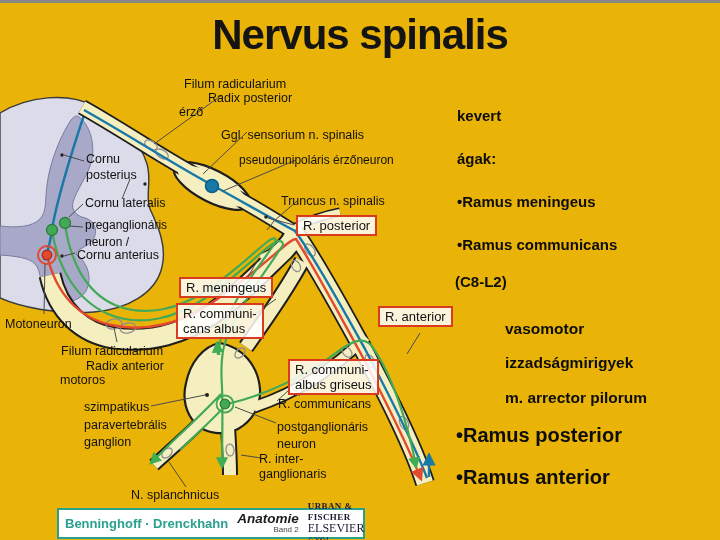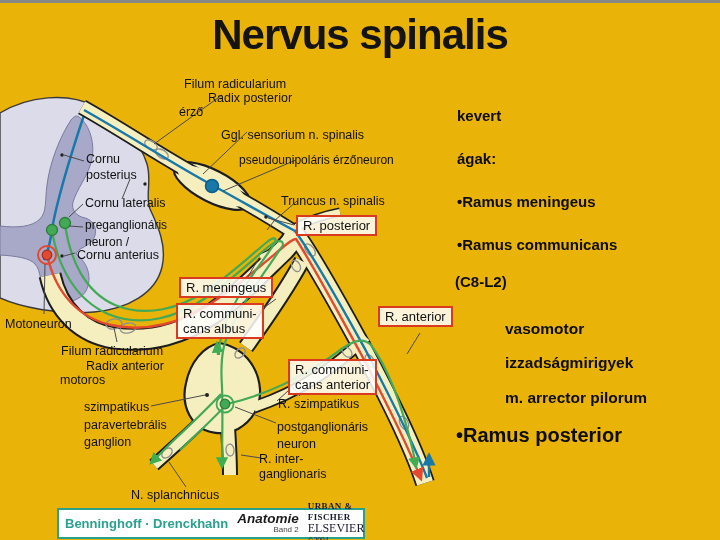--- a/index.html
+++ b/index.html
@@ -178,48 +178,49 @@
   <div class="dlabel small" style="left:85px;top:232px">neuron /</div>
   <div class="dlabel" style="left:77px;top:245px">Cornu anterius</div>
   <div class="dlabel" style="left:281px;top:191px">Truncus n. spinalis</div>
   <div class="dlabel" style="left:5px;top:314px">Motoneuron</div>
   <div class="dlabel" style="left:61px;top:341px">Filum radicularium</div>
   <div class="dlabel" style="left:86px;top:356px">Radix anterior</div>
   <div class="dlabel" style="left:60px;top:370px">motoros</div>
   <div class="dlabel" style="left:84px;top:397px">szimpatikus</div>
   <div class="dlabel" style="left:84px;top:415px">paravertebrális</div>
   <div class="dlabel" style="left:84px;top:432px">ganglion</div>
-  <div class="dlabel" style="left:278px;top:394px">R. szimpatikus</div>
+  <div class="dlabel" style="left:278px;top:394px">R. communicans</div>
   <div class="dlabel" style="left:277px;top:417px">postganglionáris</div>
   <div class="dlabel" style="left:277px;top:434px">neuron</div>
   <div class="dlabel" style="left:259px;top:449px">R. inter-</div>
   <div class="dlabel" style="left:259px;top:464px">ganglionaris</div>
   <div class="dlabel" style="left:131px;top:485px">N. splanchnicus</div>
 
   <div class="rbox" style="left:296px;top:212px">R. posterior</div>
   <div class="rbox" style="left:179px;top:274px">R. meningeus</div>
   <div class="rbox" style="left:176px;top:300px">
     <div>R. communi-</div>
     <div>cans albus</div>
   </div>
   <div class="rbox" style="left:378px;top:303px">R. anterior</div>
   <div class="rbox" style="left:288px;top:356px">
     <div>R. communi-</div>
-    <div>cans anterior</div>
+    <div>albus griseus</div>
   </div>
 
   <div class="sp main" style="left:457px;top:104px">kevert</div>
   <div class="sp main" style="left:457px;top:147px">ágak:</div>
   <div class="sp main" style="left:457px;top:190px">•Ramus meningeus</div>
   <div class="sp main" style="left:457px;top:233px">•Ramus communicans</div>
   <div class="sp main" style="left:455px;top:270px">(C8-L2)</div>
   <div class="sp sub" style="left:505px;top:317px">vasomotor</div>
   <div class="sp sub" style="left:505px;top:351px">izzadságmirigyek</div>
   <div class="sp sub" style="left:505px;top:386px">m. arrector pilorum</div>
   <div class="sp big" style="left:456px;top:421px">•Ramus posterior</div>
+  <div class="sp big" style="left:456px;top:463px">•Ramus anterior</div>
 
   <div class="cite">
     <span class="authors">Benninghoff · Drenckhahn</span>
     <span class="work">
       <span class="t">Anatomie</span>
       <span class="b">Band 2</span>
     </span>
     <span class="pub">
       <div class="p1">URBAN &amp; FISCHER</div>
       <div class="p2"><span>ELSEVIER</span> <span class="yr">©2004</span></div>

